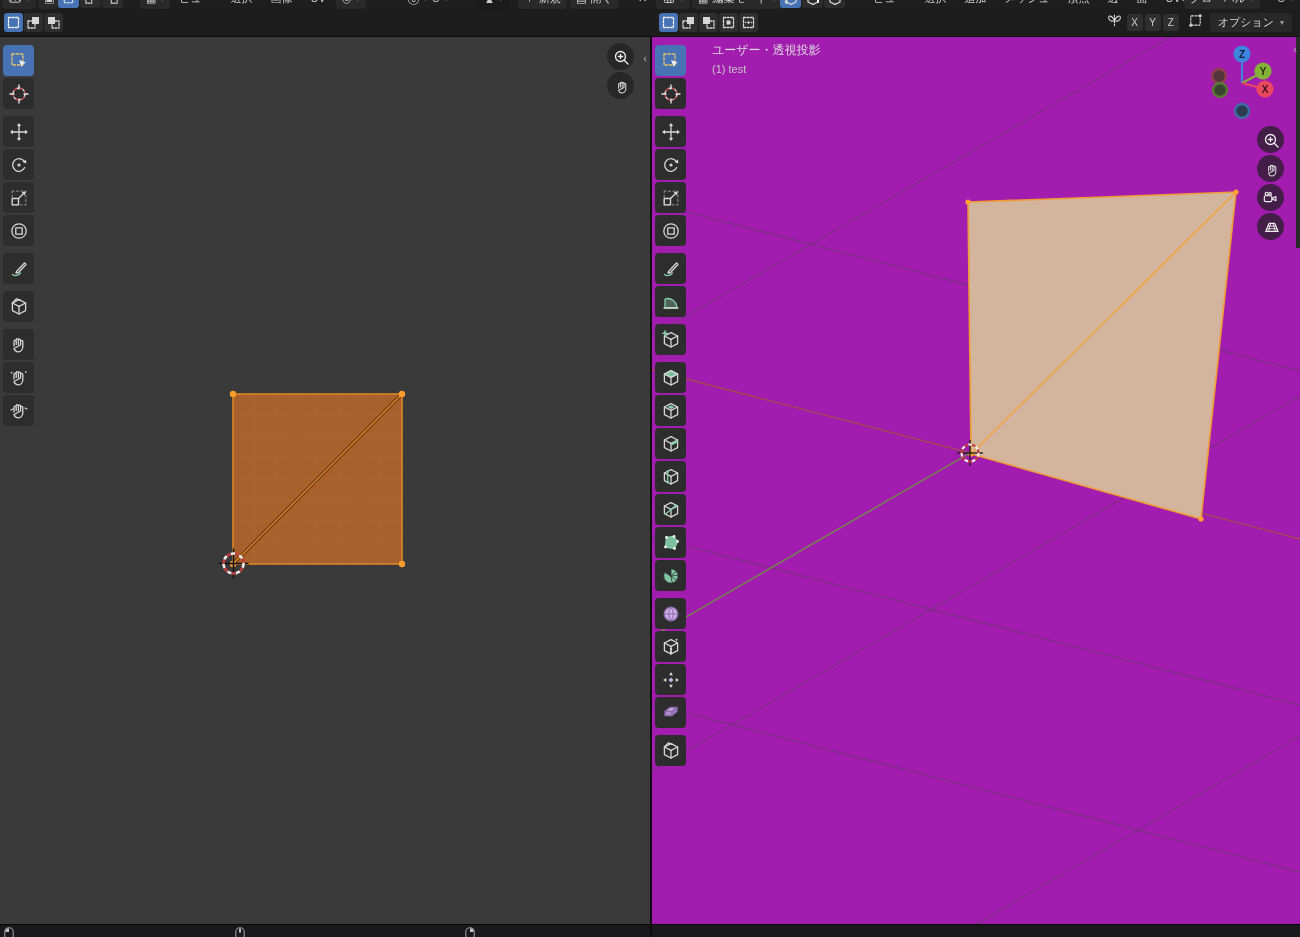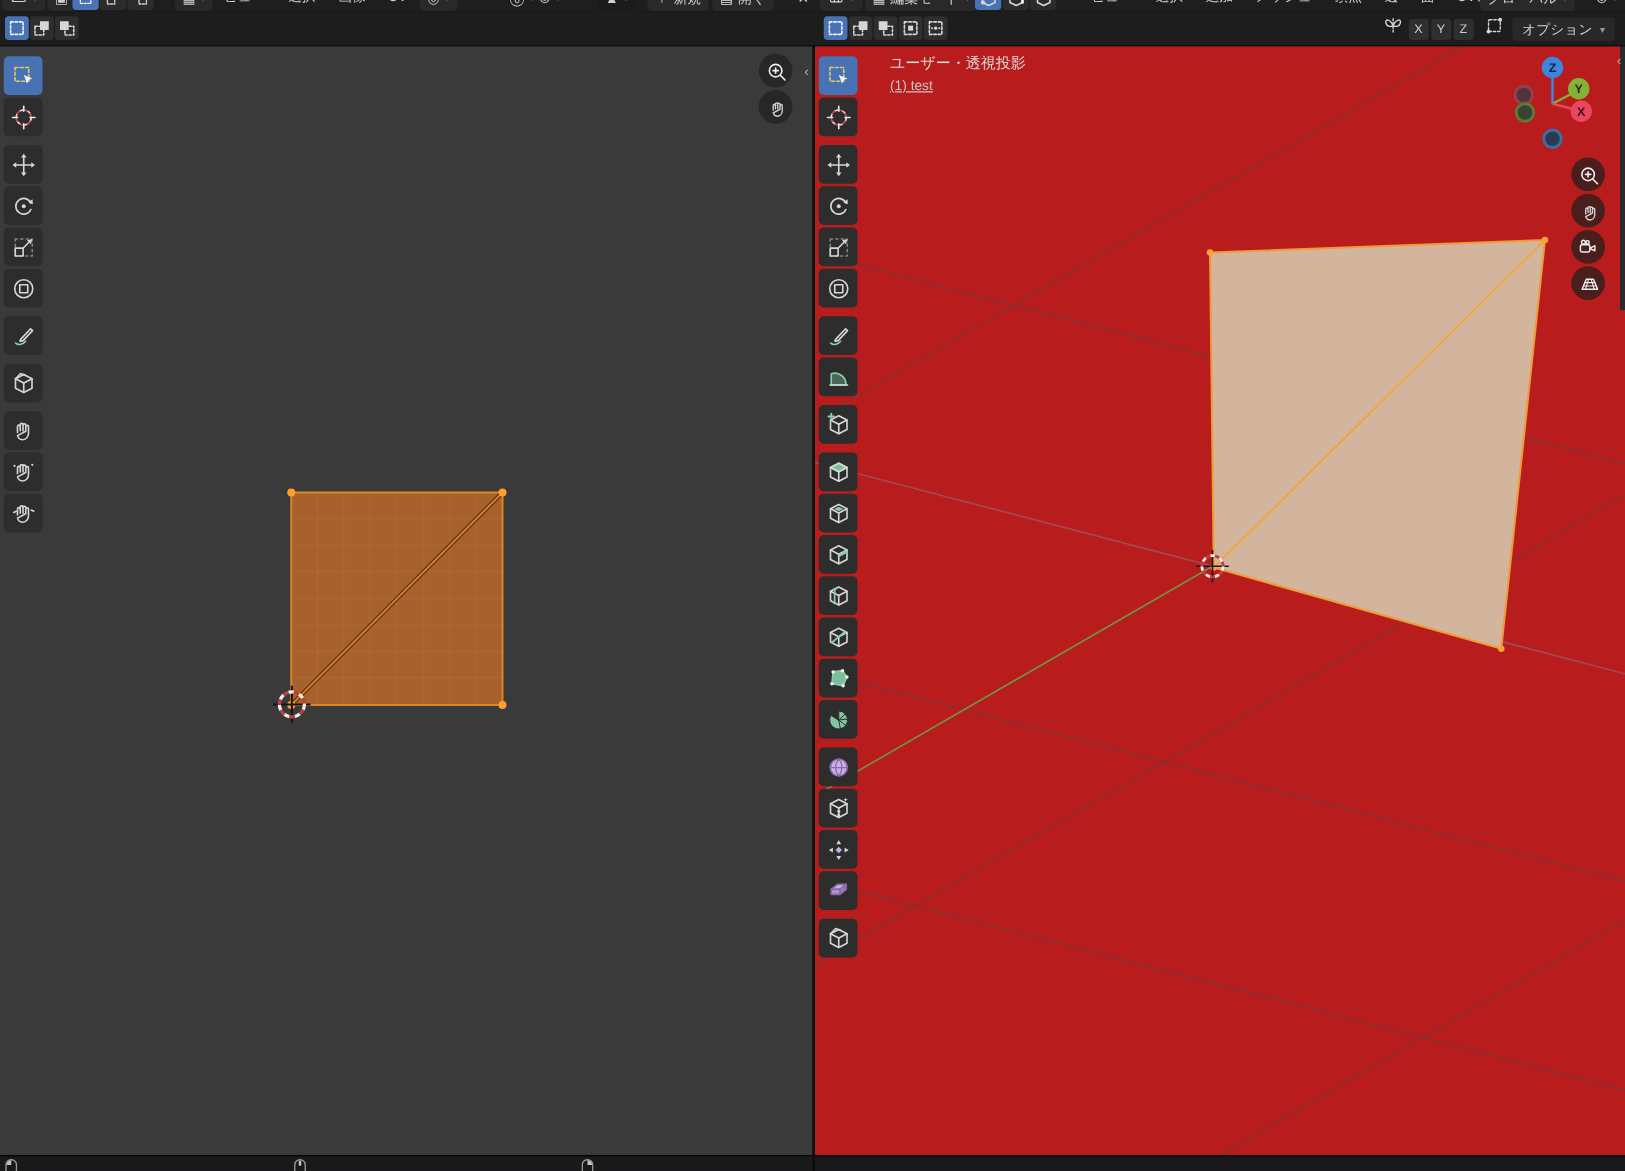--- a/index.html
+++ b/index.html
@@ -30,35 +30,35 @@
   .selmode-btn.active{background:#4772b3;}
   #ts-right-end{position:absolute;right:8px;top:3px;display:flex;align-items:center;gap:4px;}
   .axis-toggle{width:16px;height:17px;border:none;border-radius:3px;background:#2f2f2f;color:#cfcfcf;font-size:10px;line-height:17px;text-align:center;padding:0;}
   #options-dd{height:19px;background:#282828;border-radius:3px;color:#d6d6d6;font-size:11px;display:flex;align-items:center;gap:6px;padding:0 8px;border:none;}
   #options-dd .chev{font-size:8px;color:#9a9a9a;}
 
   
   #main{position:absolute;top:36px;left:0;right:0;bottom:12px;}
   .editor{position:absolute;top:0;bottom:0;overflow:hidden;}
   #uv-editor{left:0;width:650px;background:#3a3a3a;}
-  #vp-editor{left:652px;right:0;background:#b91c1c;}
+  #vp-editor{left:652px;right:0;background:#a21caf;}
   #col-divider{position:absolute;left:650px;top:0;width:2px;height:925px;background:#0d0d0d;z-index:40;}
   .scene{position:absolute;left:0;top:0;}
 
   
   .toolbar{position:absolute;left:3px;top:9px;display:flex;flex-direction:column;z-index:10;}
   .tool-btn{width:31px;height:31px;border:none;padding:0;margin-bottom:2px;border-radius:4px;background:#2d2d2d;
             display:flex;align-items:center;justify-content:center;}
   .tool-btn.gap{margin-top:5px;}
   .tool-btn.active{background:#4772b3;}
 
   
   .vp-overlay{position:absolute;left:60px;top:6px;z-index:5;pointer-events:none;}
   .vp-overlay .l1{font-size:12px;color:#dcdcdc;}
-  .vp-overlay .l2{font-size:11px;color:#c6c6c6;margin-top:4px;text-decoration:underline;}
+  .vp-overlay .l2{font-size:11px;color:#c6c6c6;margin-top:4px;}
   .navstack{position:absolute;display:flex;flex-direction:column;gap:2px;z-index:12;}
   #uv-nav{right:16px;top:7px;}
   #vp-nav{right:16px;top:90px;}
   .nav-btn{width:27px;height:27px;border:none;padding:0;border-radius:50%;background:rgba(32,32,32,.72);
            display:flex;align-items:center;justify-content:center;}
   .collapse{position:absolute;font-size:11px;color:#b5b5b5;z-index:12;}
   #uv-collapse{right:3px;top:16px;}
   #vp-collapse{right:3px;top:7px;}
   #gizmo{position:absolute;right:11px;top:4px;z-index:11;}
   #side-strip{position:absolute;right:0;top:0;width:4px;height:212px;background:#2a2a2a;z-index:4;}

